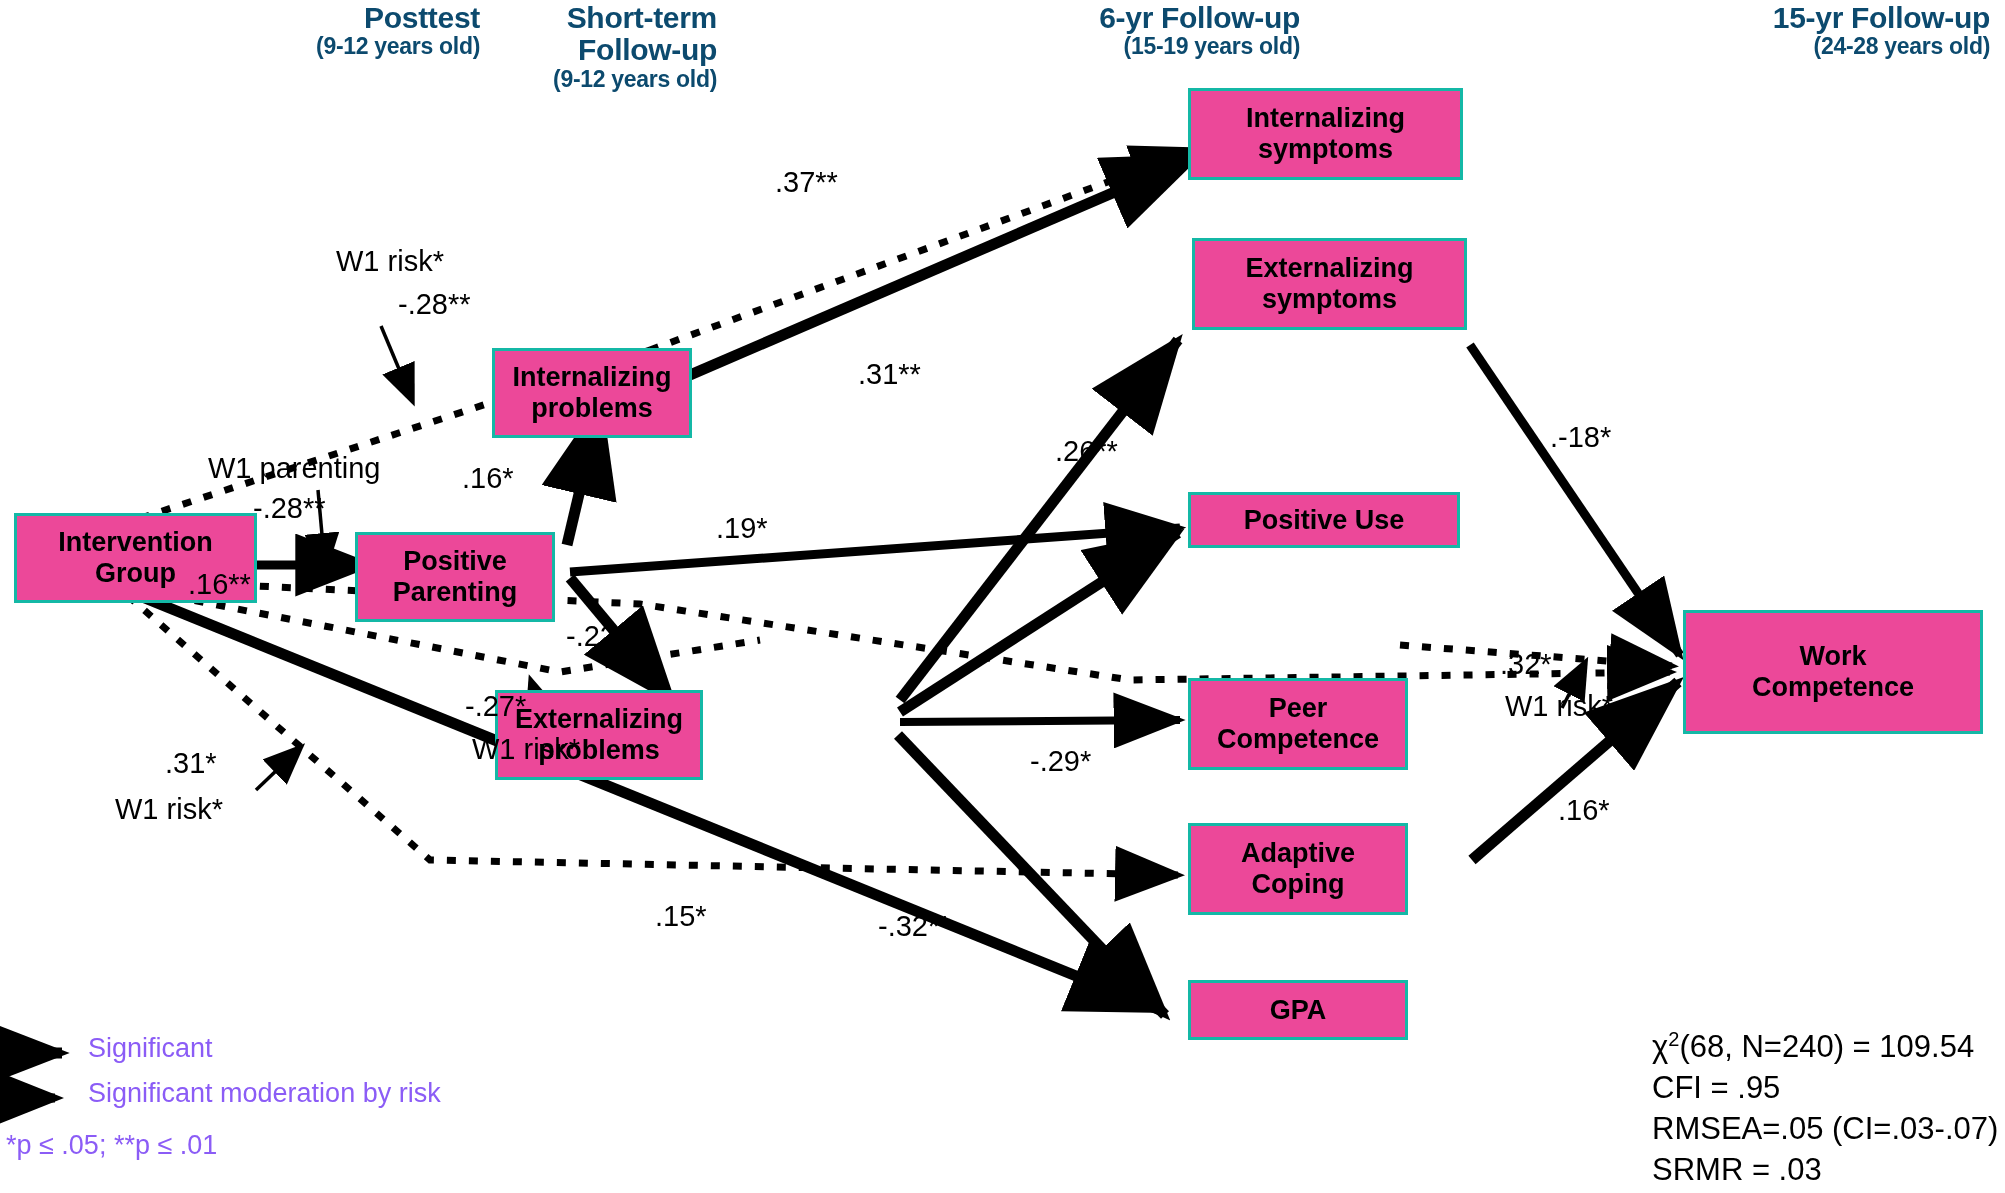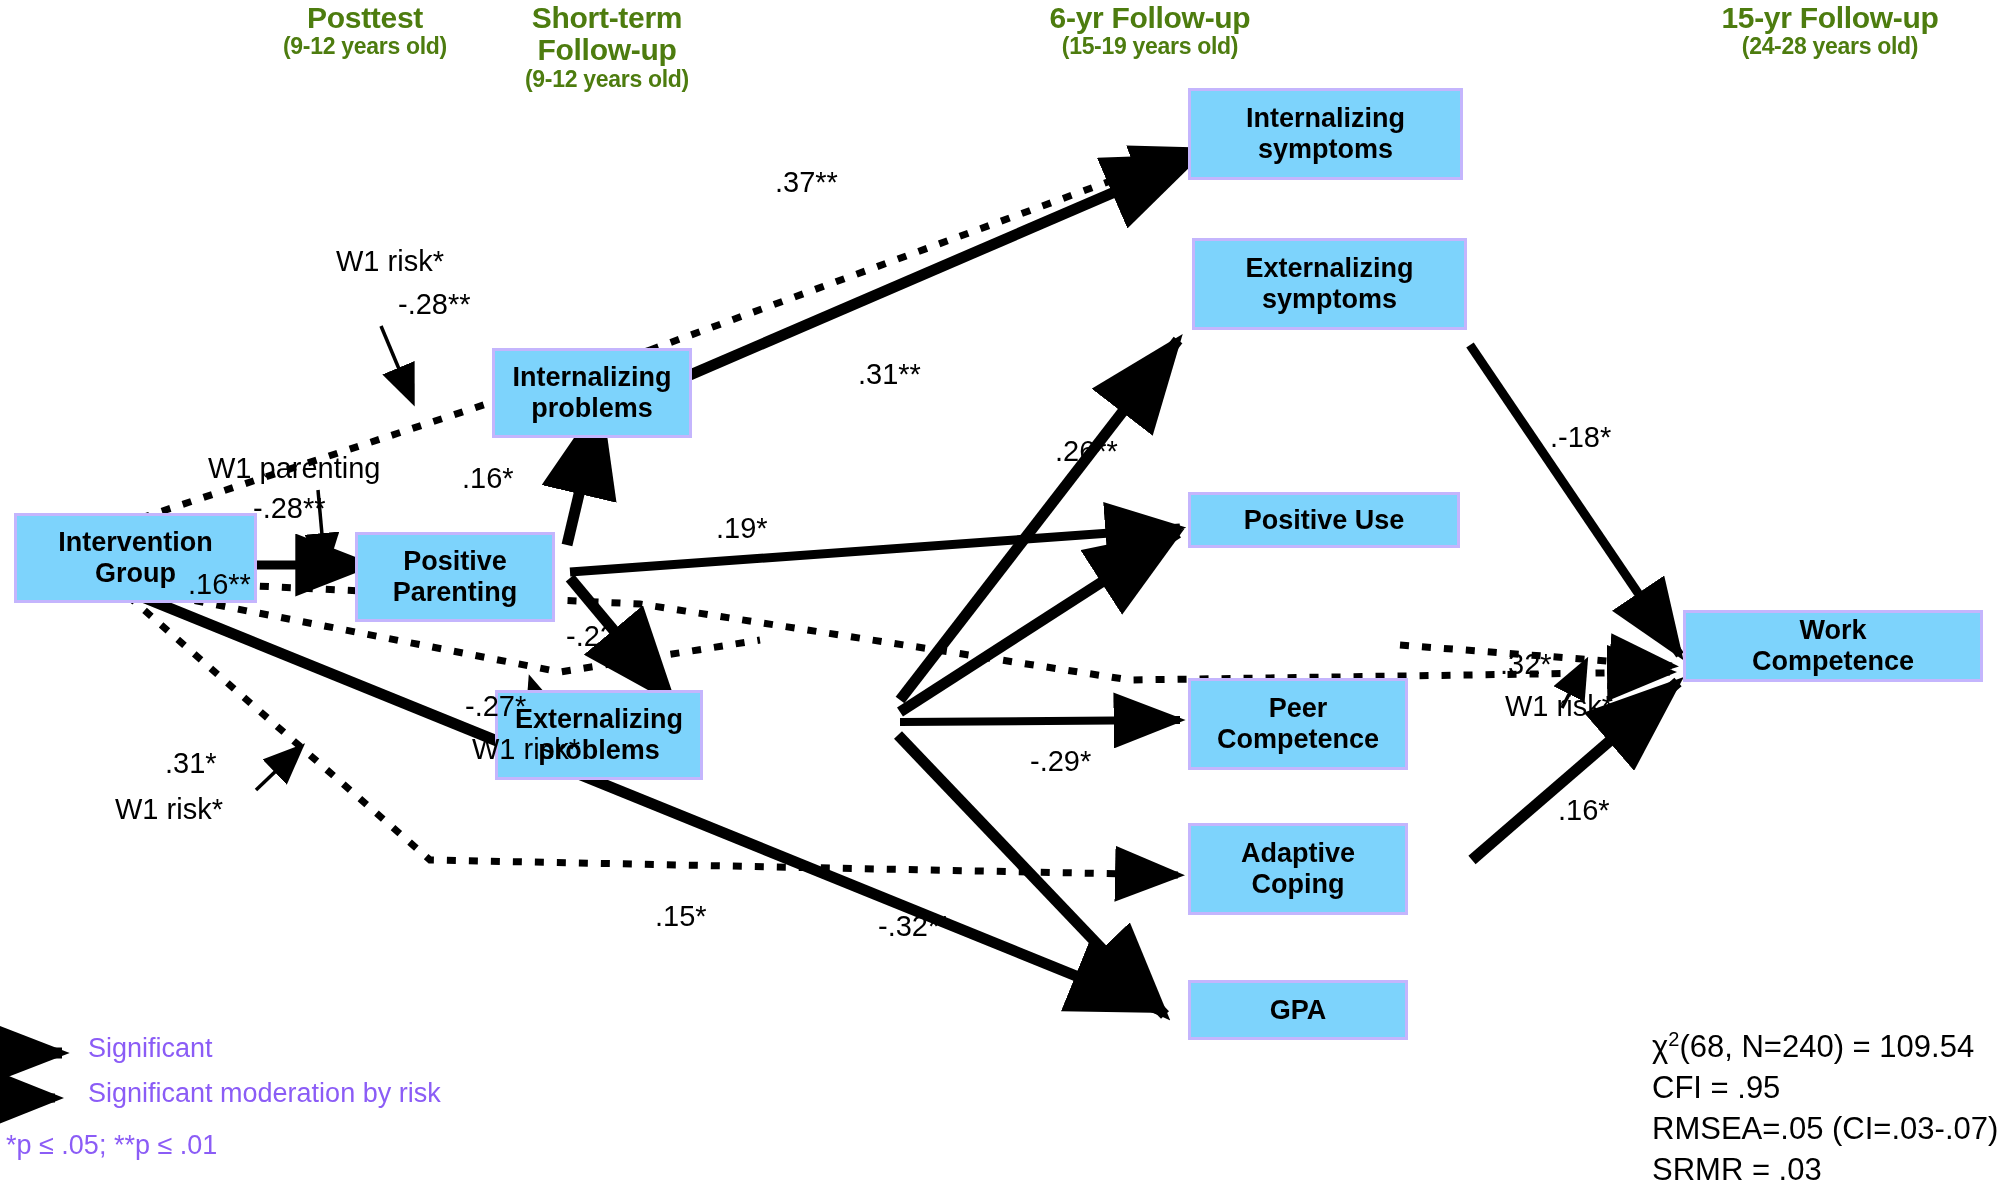--- a/index.html
+++ b/index.html
@@ -17,36 +17,36 @@
   }
   svg.diagram {
     position: absolute;
     left: 0;
     top: 0;
     width: 2005px;
     height: 1193px;
   }
   .col-header {
     position: absolute;
-    text-align: center;
+    text-align: right;
     font-weight: bold;
     font-size: 30px;
     line-height: 1.08;
-    color: #4d7c0f;
+    color: #0c4a6e;
     letter-spacing: -0.3px;
   }
   .col-header .sub {
     display: block;
     font-size: 23px;
     font-weight: bold;
   }
   .node-box {
     position: absolute;
-    border: 3px solid #c4b5fd;
-    background: #7dd3fc;
+    border: 3px solid #14b8a6;
+    background: #ec4899;
     box-sizing: border-box;
     display: flex;
     align-items: center;
     justify-content: center;
     text-align: center;
     font-weight: bold;
     font-size: 27px;
     line-height: 1.14;
     color: #000;
   }
@@ -232,21 +232,21 @@
       <span>Coping</span>
     </div>
   </div>
 
   <div class="node-box" style="left:1188px; top:980px; width:220px; height:60px;">
     <div>
       <span>GPA</span>
     </div>
   </div>
 
-  <div class="node-box" style="left:1683px; top:610px; width:300px; height:72px;">
+  <div class="node-box" style="left:1683px; top:610px; width:300px; height:124px;">
     <div>
       <span>Work</span><br>
       <span>Competence</span>
     </div>
   </div>
 
   <div class="mod-label" style="left:336px; top:245px;">W1 risk*</div>
   <div class="edge-label" style="left:398px; top:288px;">-.28**</div>
 
   <div class="mod-label" style="left:208px; top:452px;">W1 parenting</div>

